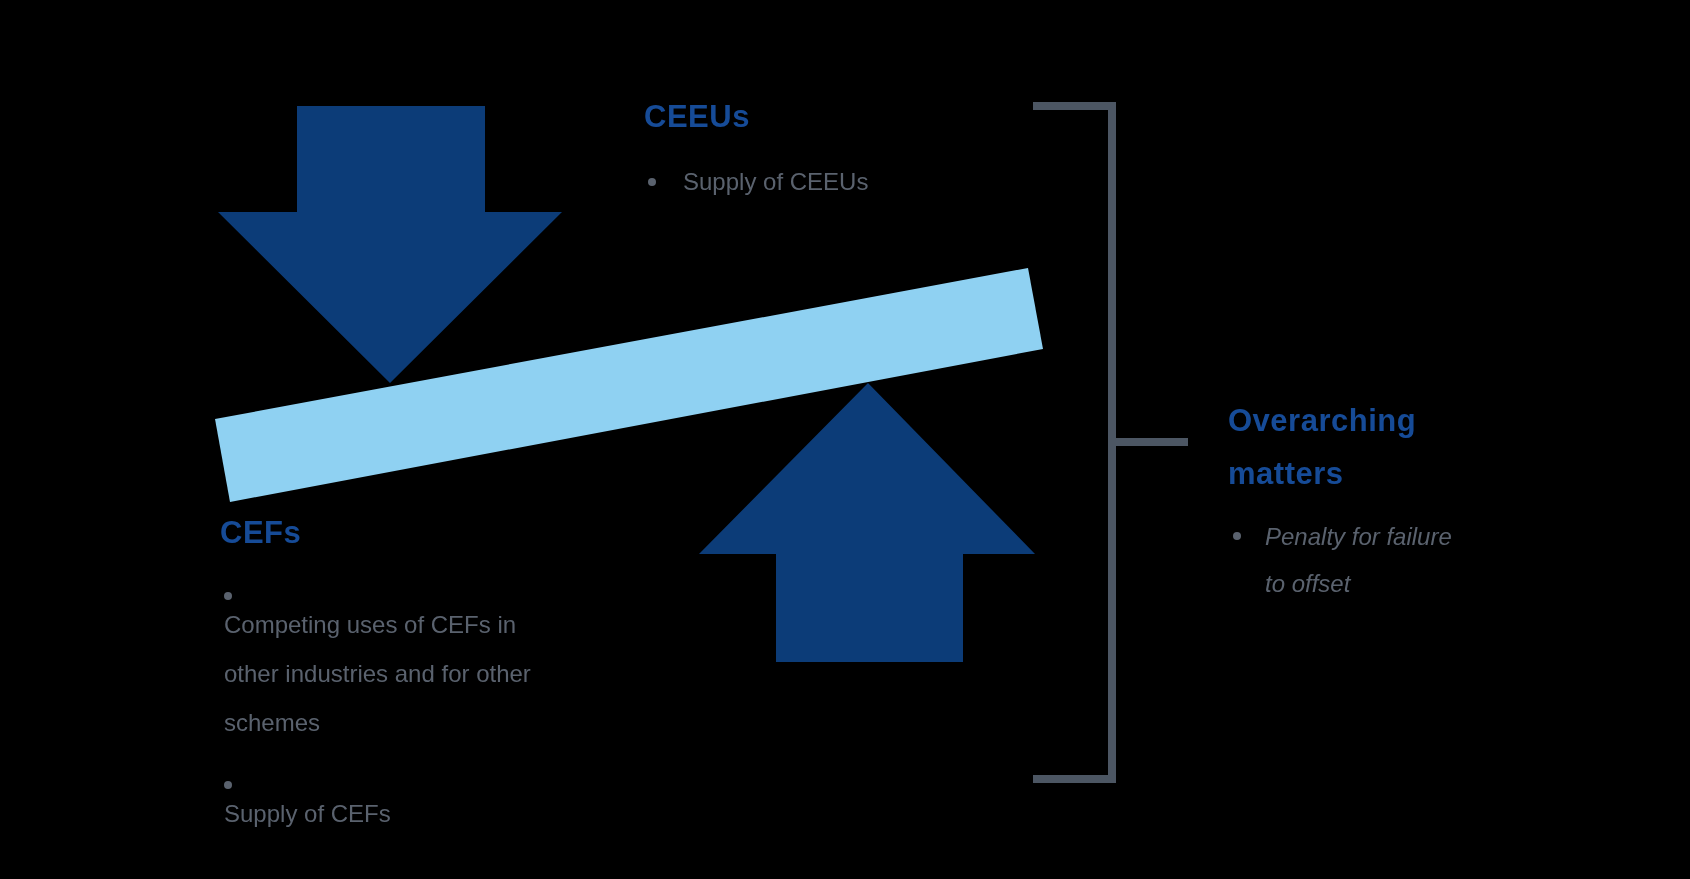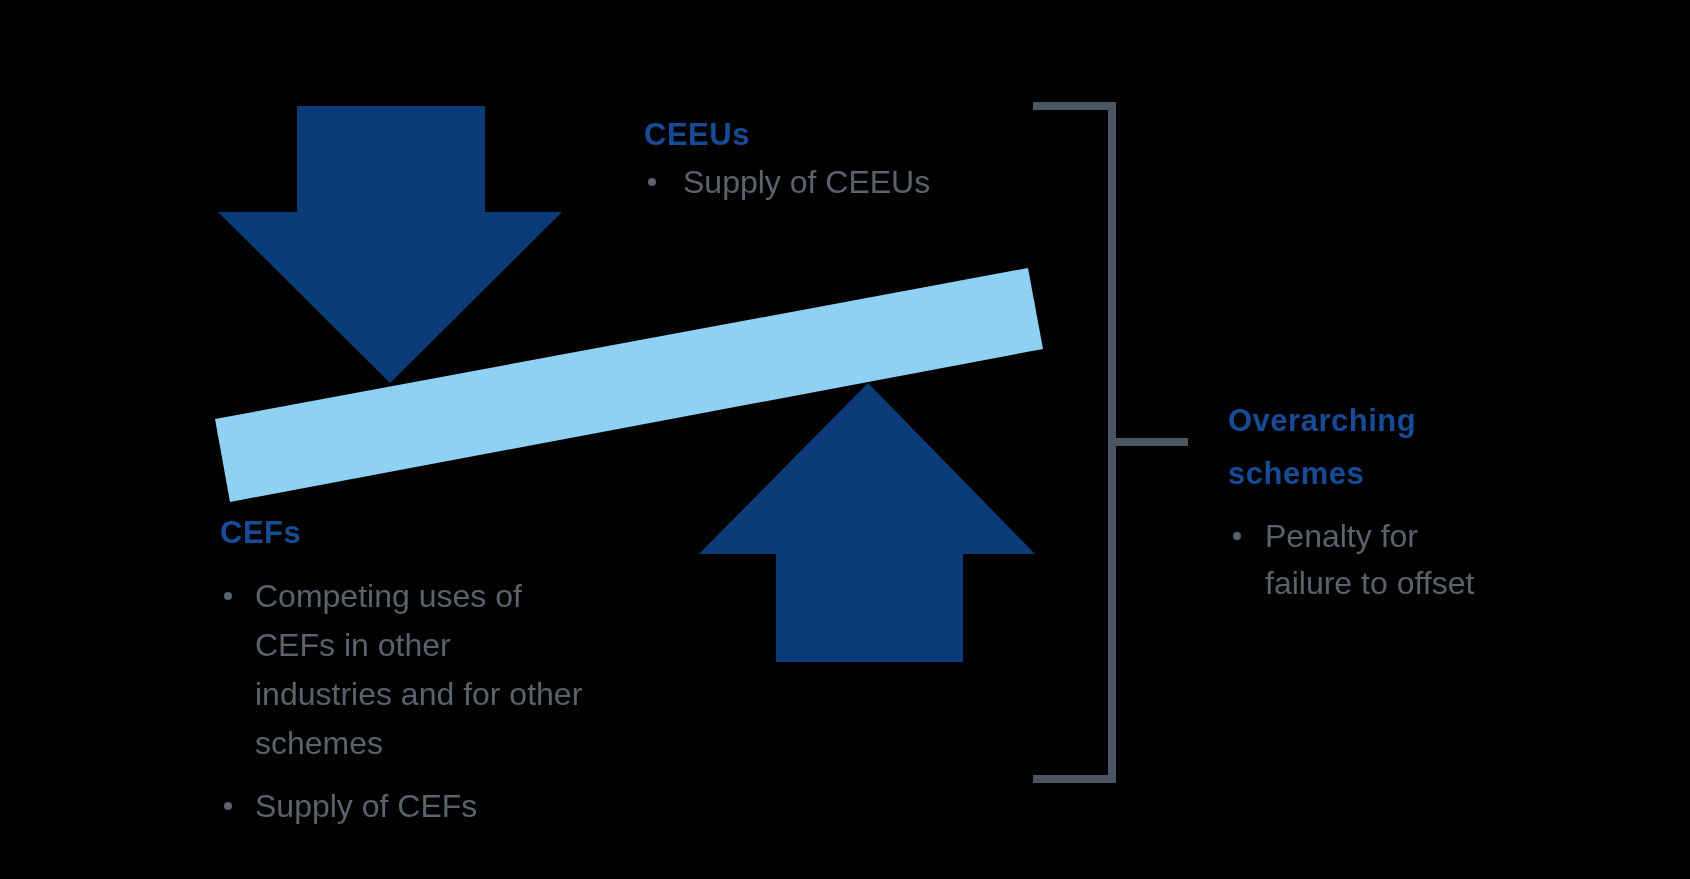--- a/index.html
+++ b/index.html
@@ -25,60 +25,60 @@
   }
   .heading {
     position: absolute;
     font-weight: bold;
     font-size: 31px;
     line-height: 40px;
     color: #164B97;
     letter-spacing: 0.5px;
     white-space: nowrap;
   }
-  #ceeus-heading { left: 644px; top: 97px; margin-top: 18px; }
+  #ceeus-heading { left: 644px; top: 97px; }
   #cefs-heading  { left: 220px; top: 513px; }
   #over-heading  {
     left: 1228px; top: 394px;
     width: 250px;
     line-height: 53px;
     white-space: normal;
   }
   ul.blist {
     list-style: none;
     margin: 0;
     padding: 0;
     position: absolute;
     color: #5A626E;
-    font-size: 32px;
+    font-size: 24px;
   }
   ul.blist li {
     display: flex;
     align-items: flex-start;
   }
   .dot {
     flex: 0 0 auto;
     width: 8px;
     height: 8px;
     border-radius: 50%;
     background: #5A626E;
   }
   .btext { display: block; }
 
   #ceeus-list { left: 648px; top: 162px; line-height: 40px; }
   #ceeus-list li { margin-bottom: 22px; }
   #ceeus-list .dot { margin-top: 16px; margin-right: 27px; }
   #ceeus-list .btext { white-space: nowrap; }
 
   #cefs-list { left: 224px; top: 572px; line-height: 49px; }
-  #cefs-list li { margin-bottom: 14px; }
+  #cefs-list li { margin-bottom: 14px; flex-direction: column; }
   #cefs-list .dot { margin-top: 20px; margin-right: 23px; }
   #cefs-list .btext { width: 332px; }
 
-  #over-list { left: 1233px; top: 513px; line-height: 47px; }
+  #over-list { left: 1233px; top: 513px; line-height: 47px; font-style: italic; }
   #over-list .dot { margin-top: 19px; margin-right: 24px; }
   #over-list .btext { width: 212px; }
 </style>
 </head>
 <body>
 
 <div class="stage">
 
   <svg class="shapes" viewBox="0 0 1690 879" aria-hidden="true">
 
@@ -106,21 +106,21 @@
     <li>
       <span class="dot"></span>
       <span class="btext">Competing uses of CEFs in other industries and for other schemes</span>
     </li>
     <li>
       <span class="dot"></span>
       <span class="btext">Supply of CEFs</span>
     </li>
   </ul>
 
-  <div class="heading" id="over-heading">Overarching schemes</div>
+  <div class="heading" id="over-heading">Overarching matters</div>
 
   <ul class="blist" id="over-list">
     <li>
       <span class="dot"></span>
       <span class="btext">Penalty for failure to offset</span>
     </li>
   </ul>
 
 </div>
 

